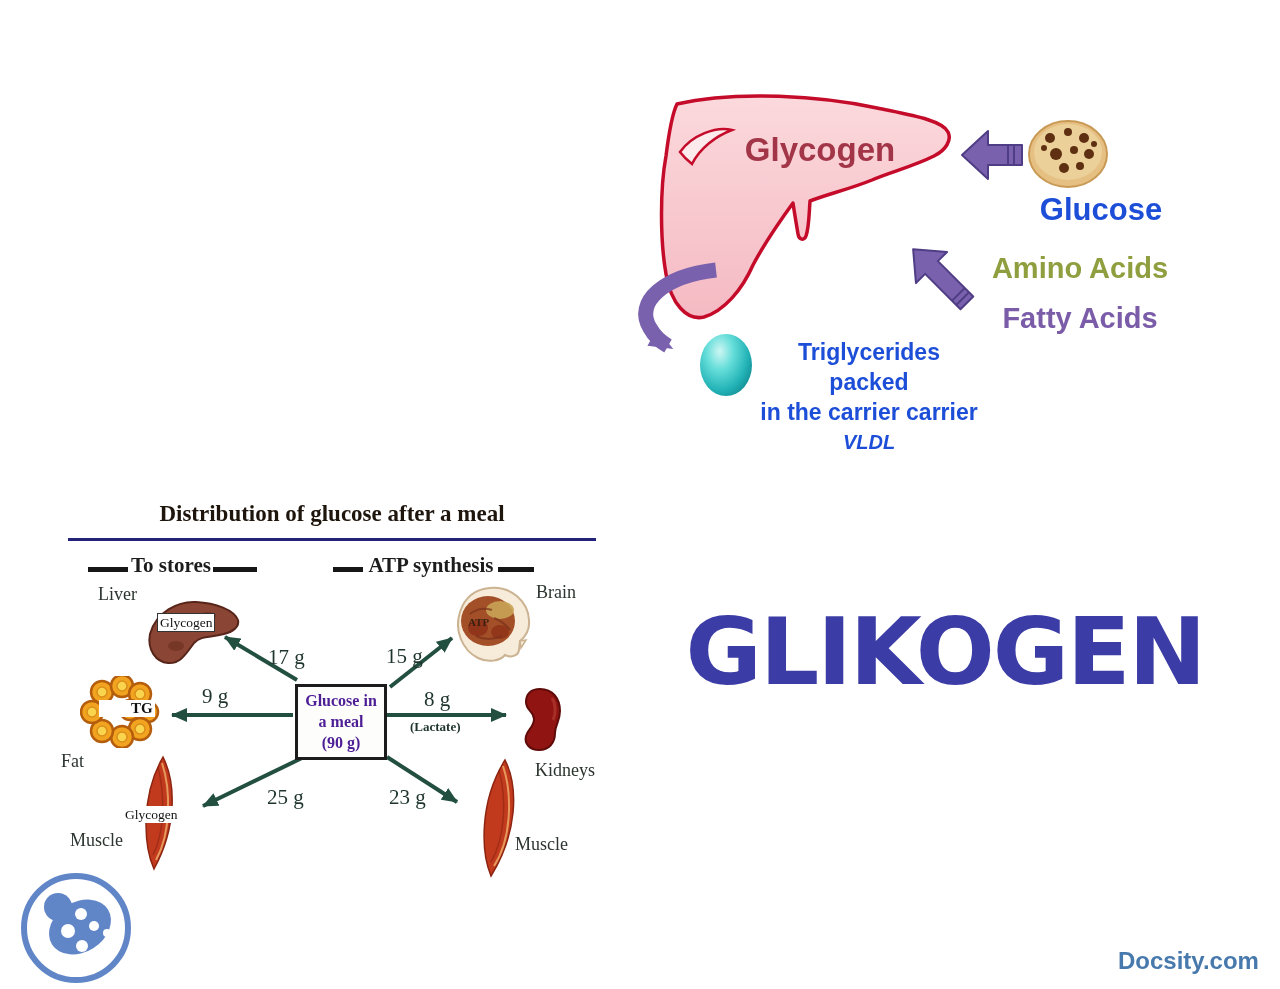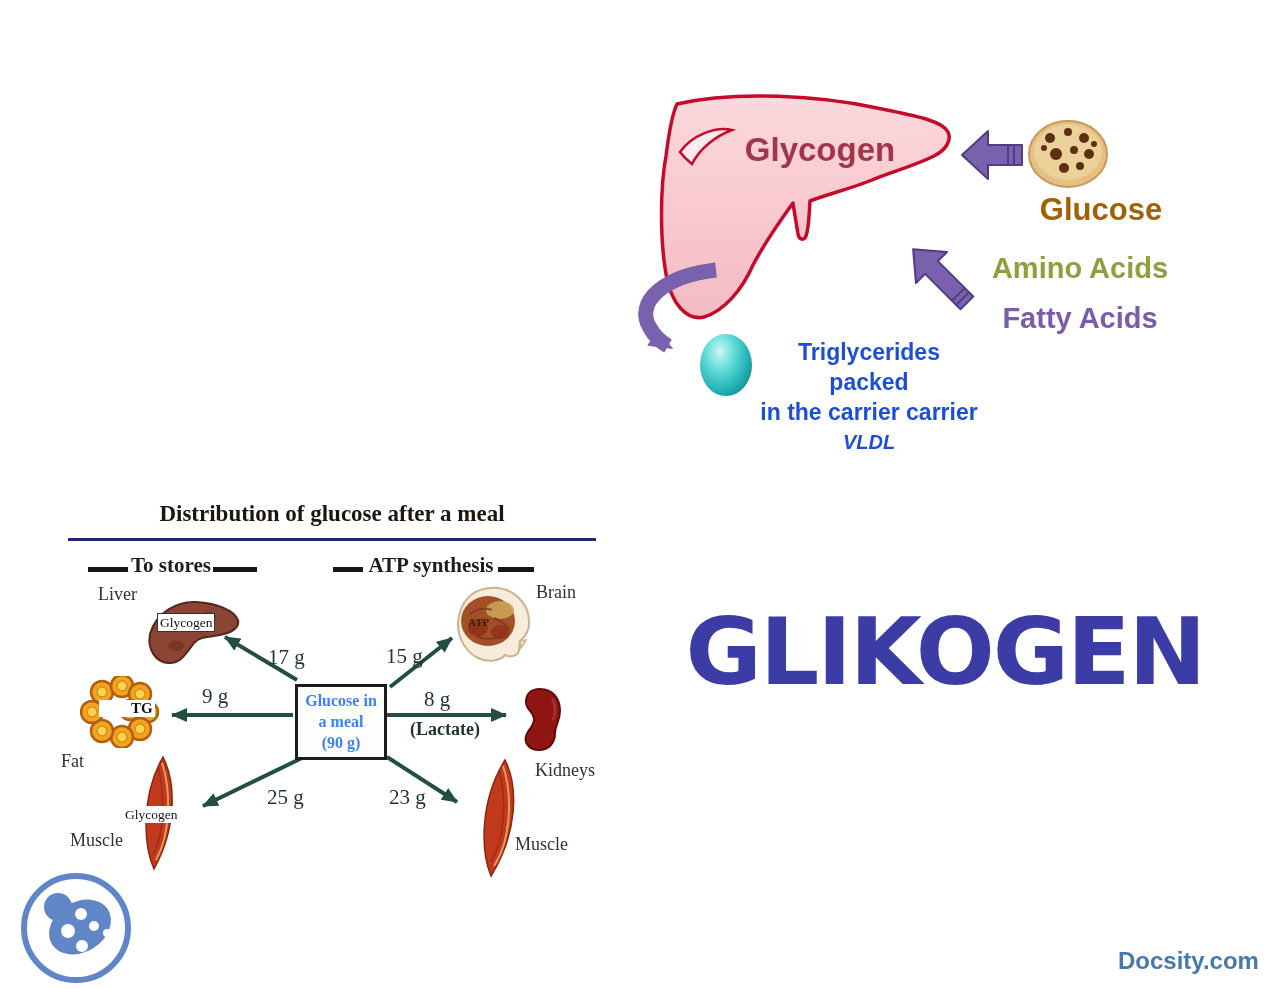--- a/index.html
+++ b/index.html
@@ -5,41 +5,41 @@
   html,body{margin:0;padding:0;}
   body{width:1280px;height:989px;background:#ffffff;overflow:hidden;
        font-family:"Liberation Sans",sans-serif;}
   .slide{position:relative;width:1280px;height:989px;background:#ffffff;}
   .abs{position:absolute;}
   .serif{font-family:"Liberation Serif",serif;}
   .ctr{text-align:center;}
   
   .glycogen-big{left:744px;top:131px;width:152px;font-size:33px;font-weight:bold;
                 color:#a23648;letter-spacing:0px;}
-  .glucose-lbl{left:1036px;top:192px;width:130px;font-size:31px;font-weight:bold;color:#a16207;}
+  .glucose-lbl{left:1036px;top:192px;width:130px;font-size:31px;font-weight:bold;color:#1d4ed8;}
   .amino-lbl{left:980px;top:252px;width:200px;font-size:29px;font-weight:bold;color:#8f9e3e;}
   .fatty-lbl{left:990px;top:302px;width:180px;font-size:29px;font-weight:bold;color:#7a5ca8;}
   .vldl-cap{left:756px;top:337px;width:226px;color:#1d4ed8;line-height:30px;}
   .vldl-cap .l12{font-size:23px;font-weight:bold;}
   .vldl-cap .l3{font-size:20px;font-weight:bold;font-style:italic;}
   .sphere{left:700px;top:334px;width:52px;height:62px;border-radius:50%;
      background:radial-gradient(ellipse at 38% 28%, #cdf6f3 0%, #64ddd9 30%, #23b3b7 62%, #0e868d 86%, #0a6e75 100%);}
   
   .main-title{left:680px;top:606px;width:530px;font-size:93px;font-weight:bold;
      letter-spacing:-2px;color:#3c3ca6;font-family:"DejaVu Sans",sans-serif;line-height:1;}
   
   .dist-title{left:68px;top:501px;width:528px;font-size:23px;font-weight:bold;color:#1e150c;}
   .rule{left:68px;top:538px;width:528px;height:3px;background:#232379;}
   .dash{height:5px;background:#161616;top:567px;}
   .hdr{top:553px;font-size:21px;font-weight:bold;color:#1c1c1c;}
   .organ-lbl{font-size:18px;color:#2c3530;}
   .amt{font-size:21px;color:#1e342c;}
   .mini-lbl{font-size:13.5px;background:#ffffff;color:#111;padding:0 2px;line-height:17px;}
   .center-box{left:295px;top:684px;width:86px;height:67px;border:3px solid #1c1c1c;
-     background:#fdfdfb;font-size:16px;font-weight:bold;color:#3b82f6;line-height:21px;padding-top:3px;}
+     background:#fdfdfb;font-size:16px;font-weight:bold;color:#4c1d95;line-height:21px;padding-top:3px;}
   .watermark{left:1118px;top:947px;font-size:24px;font-weight:bold;color:#4779ad;}
 </style>
 </head>
 <body>
 
 <div class="slide">
 
   <div>
 
     <svg class="abs" style="left:652px;top:90px;" width="305" height="238" viewBox="0 0 305 238">
@@ -160,21 +160,21 @@
       <ellipse cx="52" cy="48" rx="9" ry="7" fill="#8c2e16" opacity="0.7"></ellipse>
       <path d="M22,30 Q32,22 44,26 M28,52 Q40,58 54,52 M46,34 Q56,38 62,46" fill="none" stroke="#77301a" stroke-width="2" opacity="0.7"></path>
     </svg>
     <div class="abs serif organ-lbl" style="left:536px;top:582px;">Brain</div>
     <div class="abs serif" style="left:468px;top:616px;font-size:11px;font-weight:bold;color:#3a1f10;">ATP</div>
 
     <div class="abs serif amt" style="left:268px;top:645px;">17 g</div>
     <div class="abs serif amt" style="left:386px;top:644px;">15 g</div>
     <div class="abs serif amt" style="left:202px;top:684px;">9 g</div>
     <div class="abs serif amt" style="left:424px;top:687px;">8 g</div>
-    <div class="abs serif" style="left:410px;top:719px;font-size:18px;font-weight:bold;color:#1e342c;">(Lactate)</div>
+    <div class="abs serif" style="left:410px;top:719px;font-size:13px;font-weight:bold;color:#1e342c;">(Lactate)</div>
     <div class="abs serif amt" style="left:267px;top:785px;">25 g</div>
     <div class="abs serif amt" style="left:389px;top:785px;">23 g</div>
 
     <div class="abs ctr serif center-box">
       <div>Glucose in</div>
       <div>a meal</div>
       <div>(90 g)</div>
     </div>
 
     <svg class="abs" style="left:80px;top:676px;" width="80" height="72" viewBox="0 0 80 72">

